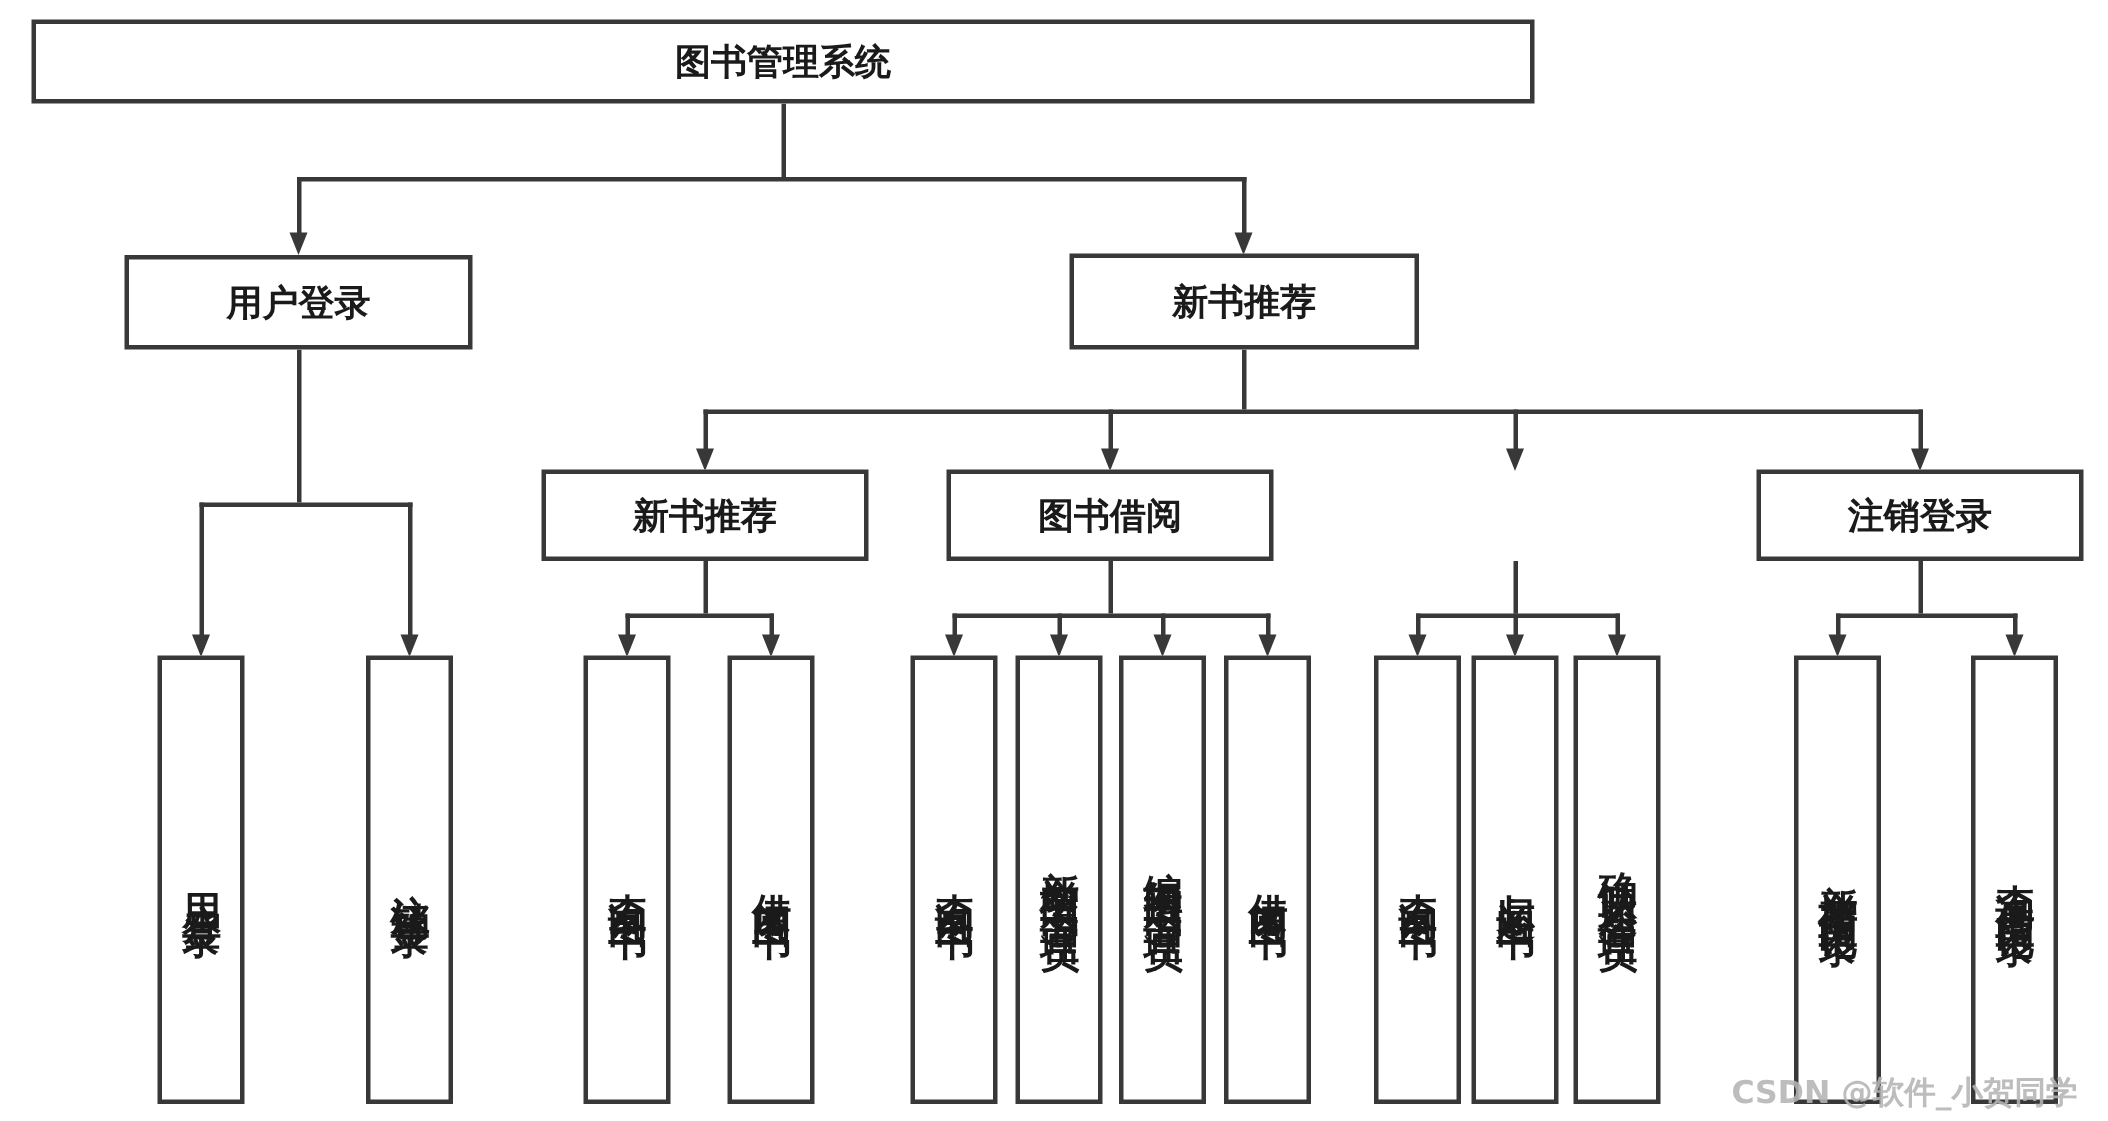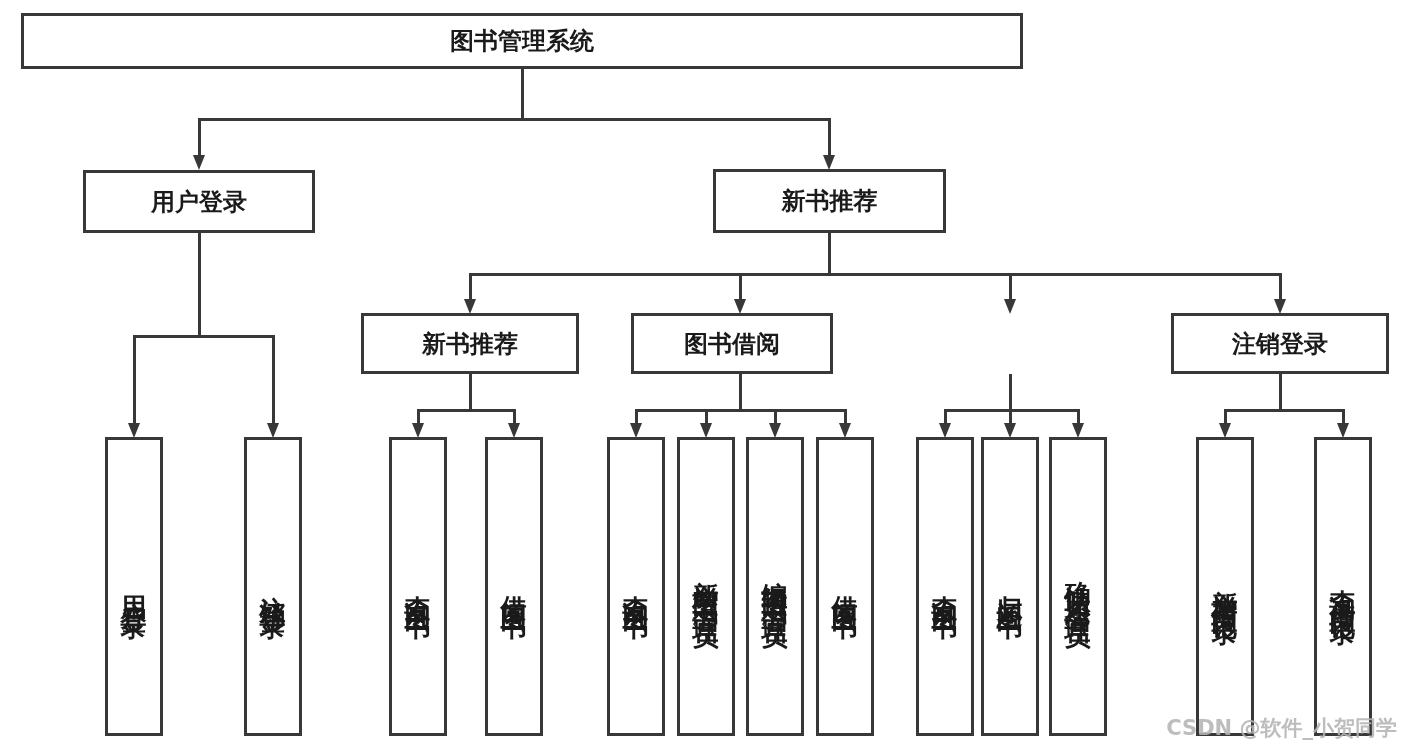--- a/index.html
+++ b/index.html
@@ -40,39 +40,39 @@
   .hl{position:absolute;height:3px;background:var(--line);z-index:0;}
   .vl{position:absolute;width:3px;background:var(--line);z-index:0;}
   .ah{
     position:absolute;width:0;height:0;z-index:0;
     border-left:6px solid transparent;
     border-right:6px solid transparent;
     border-top:15px solid var(--line);
   }
   .watermark{
     position:absolute;
-    right:8px;bottom:5px;
+    right:20px;bottom:5px;
     font-size:21px;
     color:var(--watermark);
     z-index:5;
     white-space:nowrap;
   }
 </style>
 </head>
 <body>
 
 <div class="diagram">
 
   <div class="box" style="left:21px;top:13px;width:1002px;height:56px">图书管理系统</div>
 
   <div class="box" style="left:83px;top:170px;width:232px;height:63px">用户登录</div>
   <div class="box" style="left:713px;top:169px;width:233px;height:64px">新书推荐</div>
 
   <div class="box" style="left:361px;top:313px;width:218px;height:61px">新书推荐</div>
-  <div class="box" style="left:631px;top:313px;width:202px;height:61px">图书借阅</div>
+  <div class="box" style="left:631px;top:313px;width:218px;height:61px">图书借阅</div>
   <div class="box" style="left:1171px;top:313px;width:218px;height:61px">注销登录</div>
 
   <div class="box vbox" style="left:105px;top:437px;width:58px;height:299px">用户登录</div>
   <div class="box vbox" style="left:244px;top:437px;width:58px;height:299px">注销登录</div>
 
   <div class="box vbox" style="left:389px;top:437px;width:58px;height:299px">查询图书</div>
   <div class="box vbox" style="left:485px;top:437px;width:58px;height:299px">借阅图书</div>
 
   <div class="box vbox" style="left:607px;top:437px;width:58px;height:299px">查询图书</div>
   <div class="box vbox" style="left:677px;top:437px;width:58px;height:299px">新增图书（管理员）</div>

